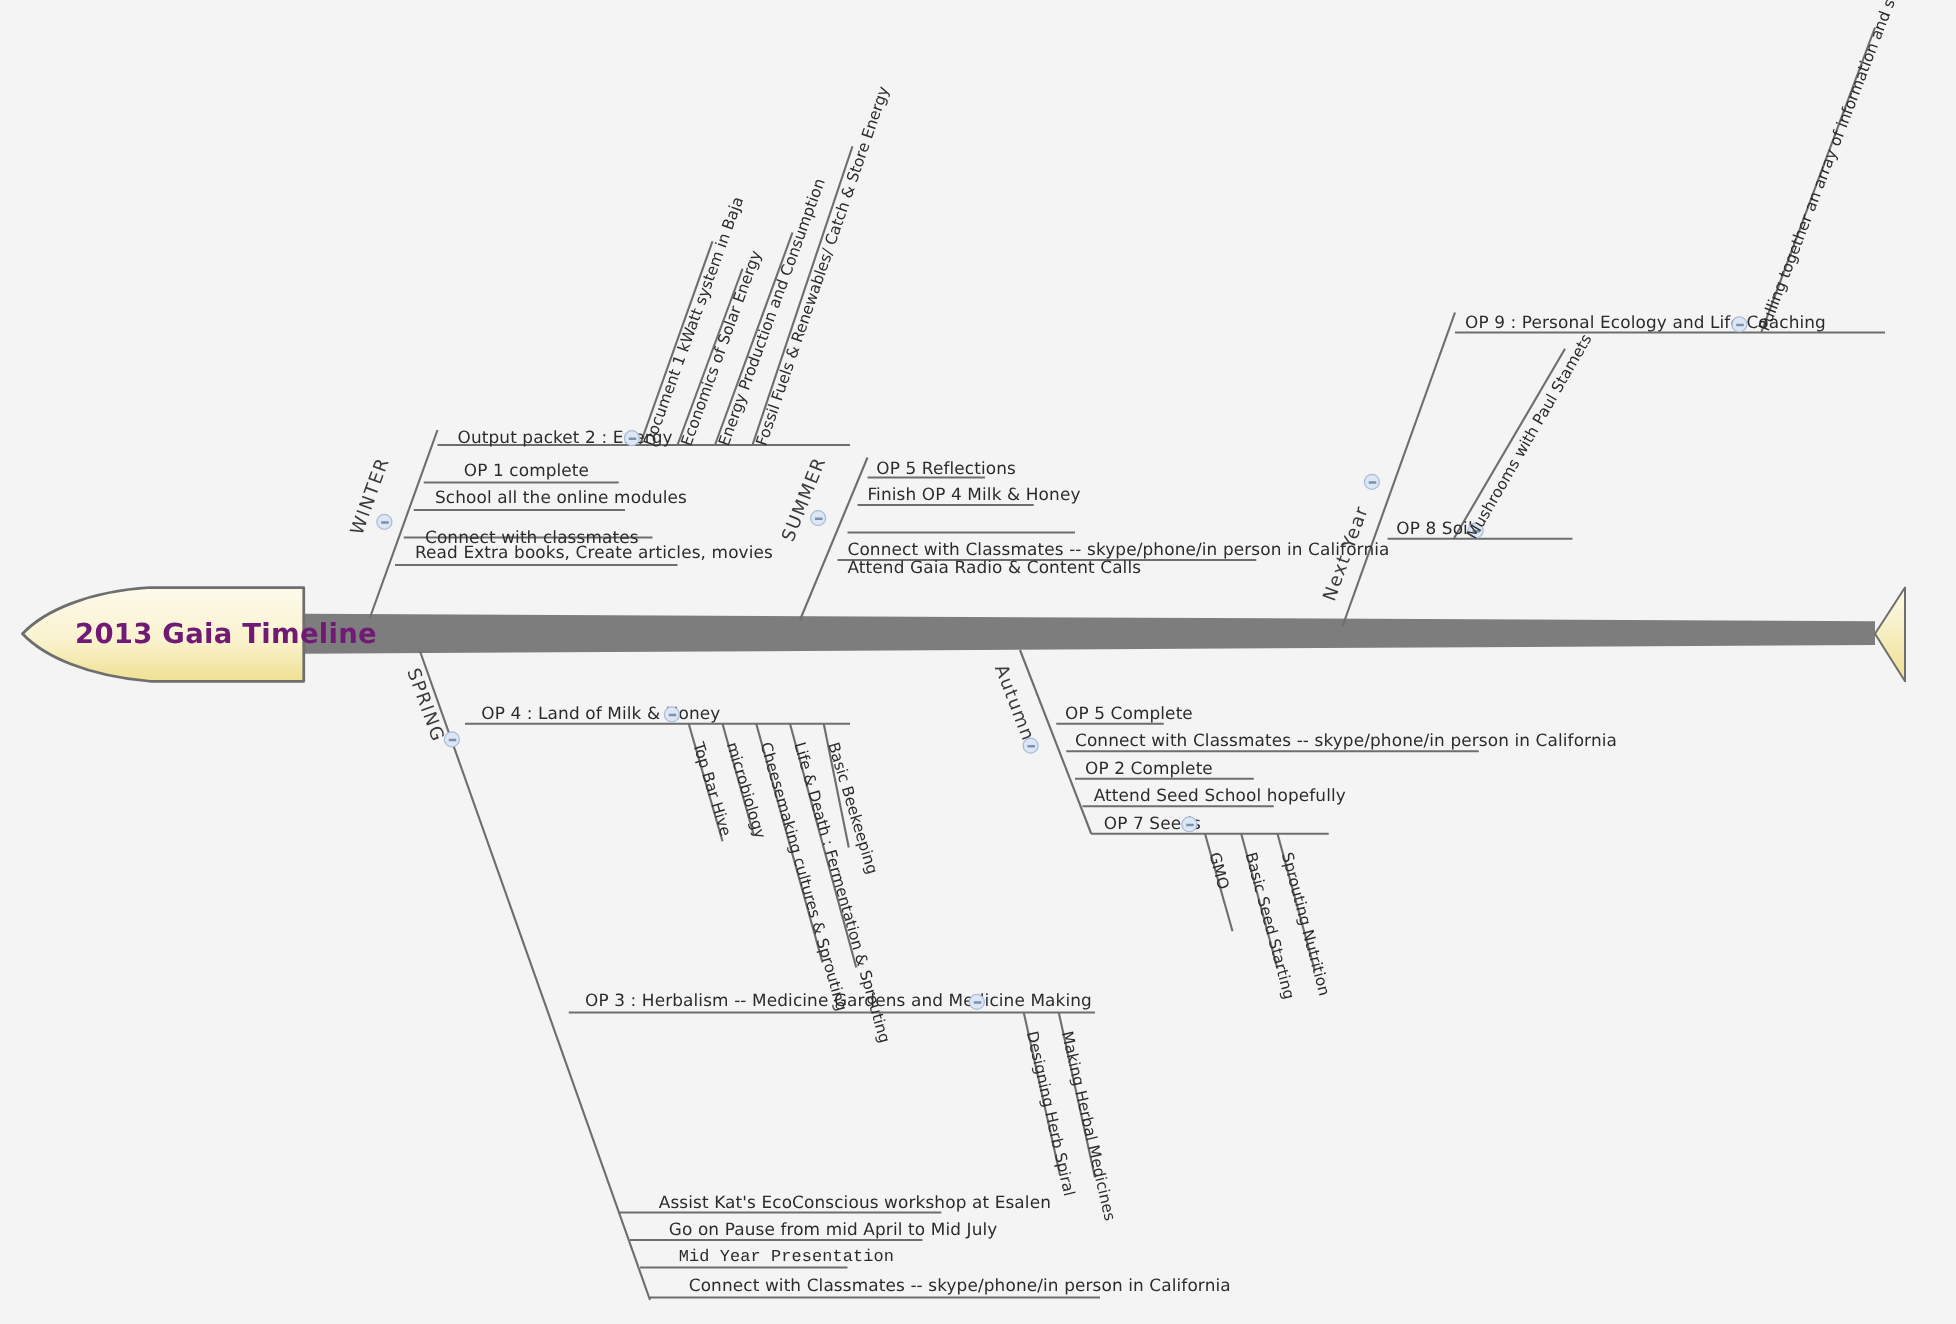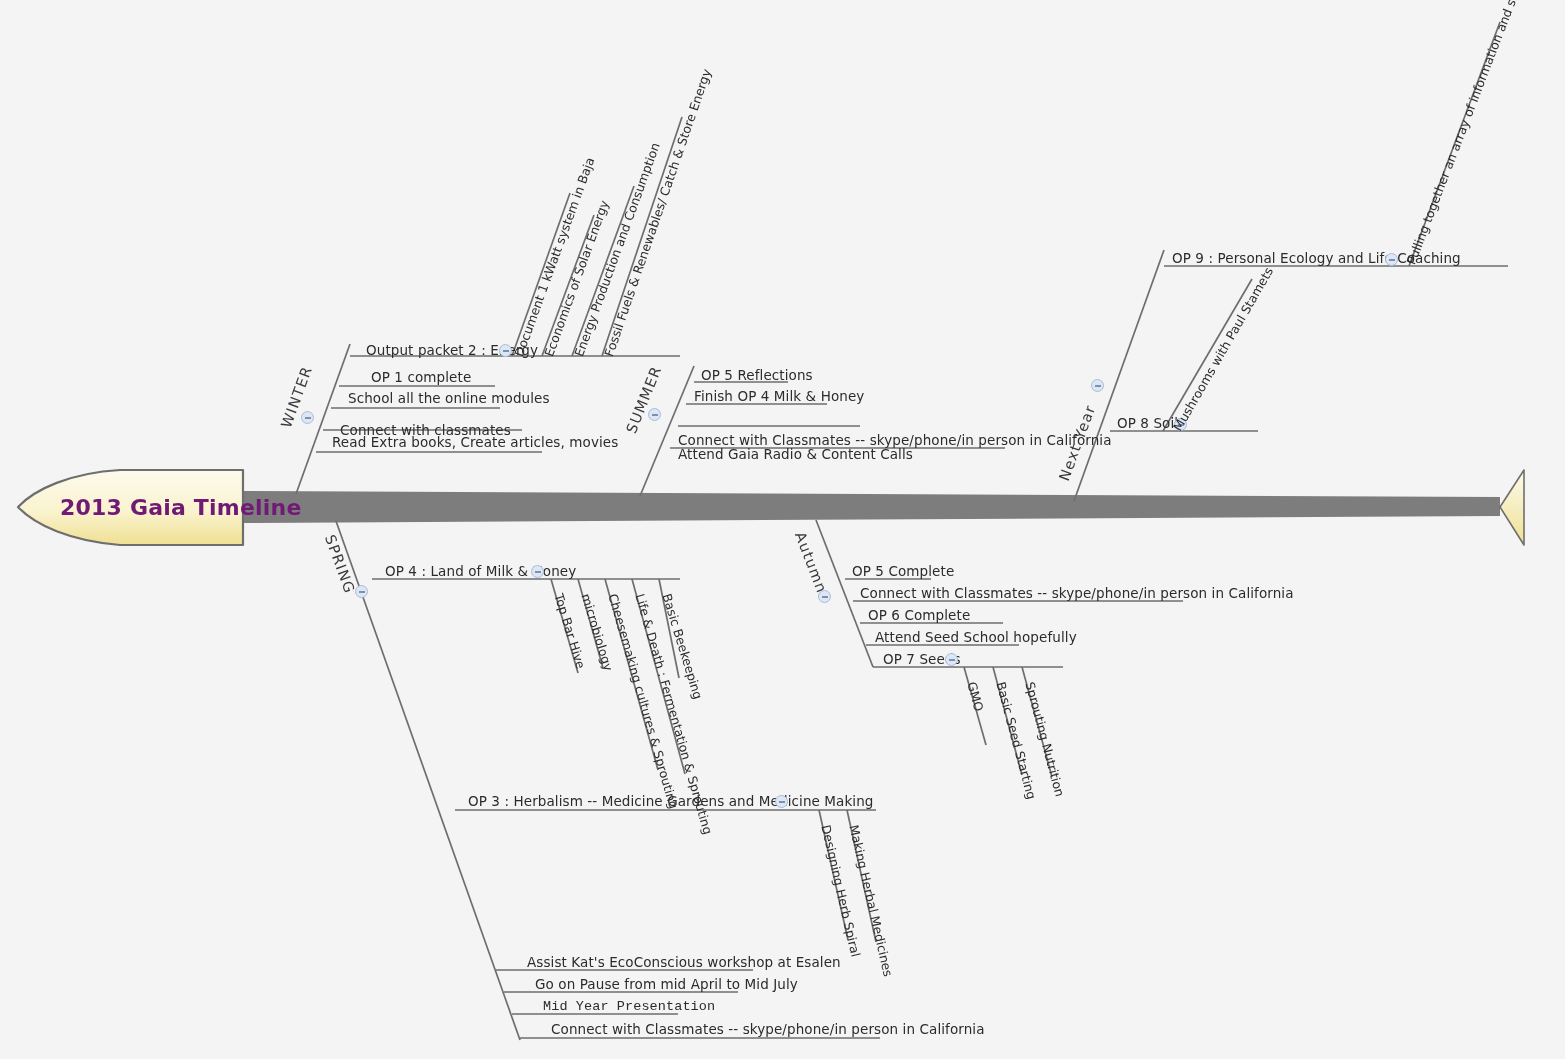--- a/index.html
+++ b/index.html
@@ -200,21 +200,21 @@
   <div class="rot" style="left:666px;top:588px;transform:rotate(73deg);">Basic Beekeeping</div>
 
   <div class="rot" style="left:825px;top:819px;transform:rotate(77deg);">Designing Herb Spiral</div>
   <div class="rot" style="left:853px;top:819px;transform:rotate(77deg);">Making Herbal Medicines</div>
 
   <div class="season" style="left:806px;top:530px;transform:rotate(69deg);transform-origin:0 0;">Autumn</div>
   <div class="collapse" style="left:818px;top:590px;"></div>
 
   <div class="lbl" style="left:852px;top:565px;">OP 5 Complete</div>
   <div class="lbl" style="left:860px;top:587px;">Connect with Classmates -- skype/phone/in person in California</div>
-  <div class="lbl" style="left:868px;top:609px;">OP 6 Complete</div>
+  <div class="lbl" style="left:868px;top:609px;">OP 2 Complete</div>
   <div class="lbl" style="left:875px;top:631px;">Attend Seed School hopefully</div>
   <div class="lbl" style="left:883px;top:653px;">OP 7 Seeds</div>
   <div class="collapse" style="left:945px;top:653px;"></div>
 
   <div class="rot" style="left:971px;top:676px;transform:rotate(75deg);">GMO</div>
   <div class="rot" style="left:1000px;top:676px;transform:rotate(75deg);">Basic Seed Starting</div>
   <div class="rot" style="left:1029px;top:676px;transform:rotate(75deg);">Sprouting Nutrition</div>
 
 </div>
 

